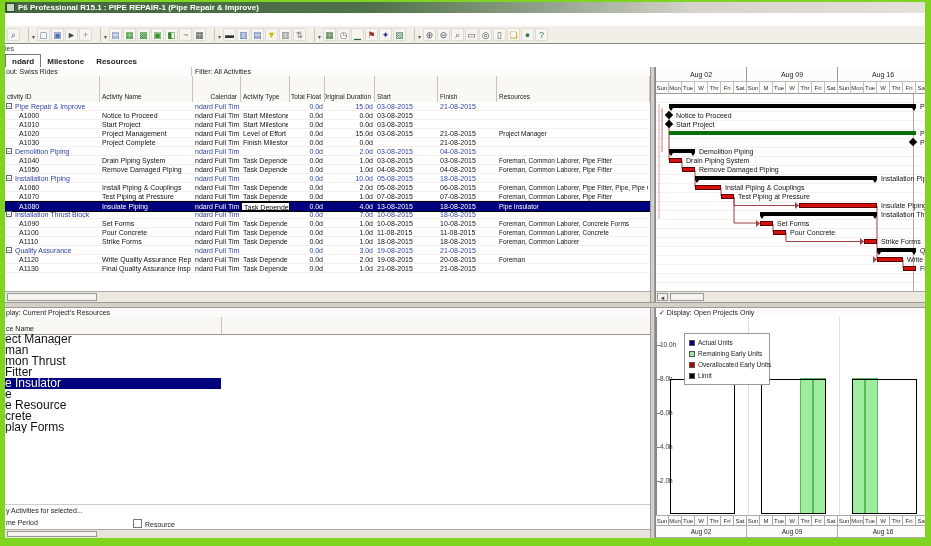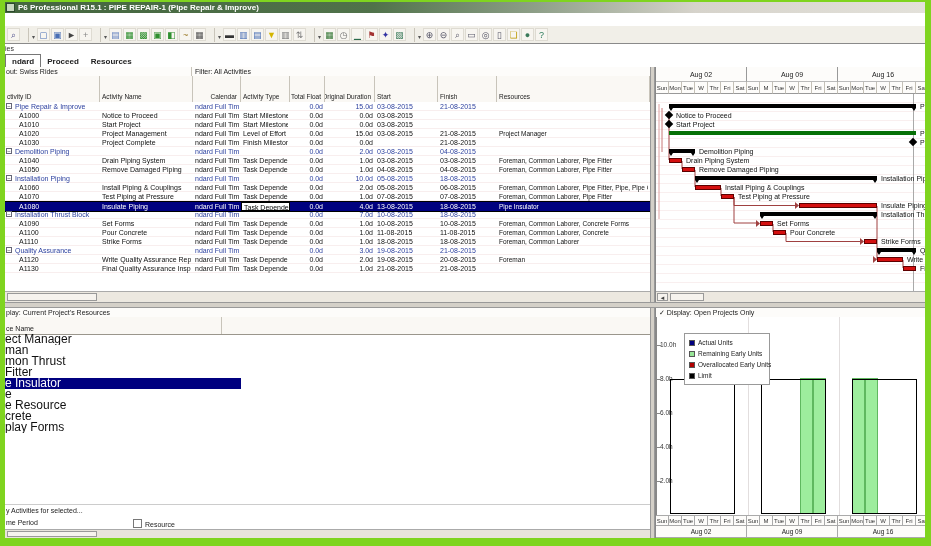--- a/index.html
+++ b/index.html
@@ -60,21 +60,21 @@
   .tscroll{position:absolute;left:0;top:224px;width:645px;height:11px;background:#ece8e0;border-top:1px solid #aaa}
   .tthumb{position:absolute;left:2px;top:1px;width:90px;height:8px;background:#f6f3ee;border:1px solid #999;box-sizing:border-box}
   .hsplitter{position:absolute;left:0;top:300px;width:920px;height:6px;background:#d4d0c8;border-top:1px solid #999;border-bottom:1px solid #999;box-sizing:border-box}
   .bottom{position:absolute;left:0;top:306px;width:920px;height:230px;overflow:hidden}
   .respanel{position:absolute;left:0;top:0;width:645px;height:230px;background:#fff;overflow:hidden}
   .dhead{position:absolute;left:0;top:0;height:9px;font-size:7px;color:#222;line-height:9px;border-bottom:1px solid #b9b5aa;background:#fdfcfa;white-space:nowrap;overflow:hidden}
   .rcolhead{position:absolute;left:0;top:9px;width:645px;height:17px;background:#faf8f4;border-bottom:1px solid #9a968c}
   .rcolhead .lbl{position:absolute;left:1px;bottom:2px;font-size:7px;color:#222}
   .rvline{position:absolute;left:216px;top:0;width:1px;height:17px;background:#c8c4ba}
   .rrow{position:absolute;left:0;width:645px;height:11px;font-size:12px;line-height:11px;color:#111;white-space:nowrap;overflow:hidden}
-  .rrow .hl{position:absolute;left:0;top:0;width:236px;height:11px;background:#00007f;color:#fff;line-height:11px}
+  .rrow .hl{position:absolute;left:0;top:0;width:216px;height:11px;background:#00007f;color:#fff;line-height:11px}
   .optline{position:absolute;left:0;font-size:7px;color:#222}
   .cbx{display:inline-block;width:7px;height:7px;border:1px solid #777;background:#fff;vertical-align:-1px;margin-right:3px}
   .rscroll{position:absolute;left:0;top:221px;width:645px;height:9px;background:#e8e4dc;border-top:1px solid #aaa}
   .profpanel{position:absolute;left:650px;top:0;width:270px;height:230px;background:#fff;border-left:1px solid #888;overflow:hidden}
   .chart{position:absolute;left:0;top:9px;width:270px;height:198px;background:#fff;border-left:1px solid #888;box-sizing:border-box}
   .ytick{position:absolute;left:3px;width:22px;font-size:6.5px;color:#333;height:8px;line-height:8px}
   .ydash{position:absolute;left:0;width:4px;height:1px;background:#888}
   .vgrid{position:absolute;top:0;width:1px;height:198px;background:#e2dede}
   .limitbox{position:absolute;border:1px solid #000;box-sizing:border-box;background:transparent;z-index:2}
   .greenbar{position:absolute;background:#9ded9d;border:1px solid #5fb85f;box-sizing:border-box;z-index:1}
@@ -131,21 +131,21 @@
       <div class="tbtn" style="color: rgb(85, 85, 102);">⊖</div>
       <div class="tbtn" style="color: rgb(85, 85, 102);">⌕</div>
       <div class="tbtn" style="color: rgb(85, 85, 102);">▭</div>
       <div class="tbtn" style="color: rgb(85, 85, 102);">◎</div>
       <div class="tbtn" style="color: rgb(85, 85, 102);">▯</div>
       <div class="tbtn" style="color: rgb(187, 153, 0);">❏</div>
       <div class="tbtn" style="color: rgb(58, 122, 90);">●</div>
       <div class="tbtn" style="color: rgb(42, 122, 90);">?</div>
     </div>
   <div class="caption">ies</div>
-  <div class="tabbar" id="m-tabs"><span class="tab active">ndard</span><span class="tab">Proceed</span><span class="tab">Resources</span></div>
+  <div class="tabbar" id="m-tabs"><span class="tab active">ndard</span><span class="tab">Milestone</span><span class="tab">Resources</span></div>
 
   <div class="main">
     <div class="tablepanel">
       <div class="layoutbar">
         <div class="laycell" style="left:1px;width:184px">out: Swiss Rides</div>
         <div class="laycell" style="left:186px;width:458px;border-left:1px solid #c8c4ba;padding-left:3px">Filter: All Activities</div>
       </div>
       <div class="colheads" id="m-thead">
           <div class="colh" style="left: 0px; width: 95px;">
             <span>ctivity ID</span>

